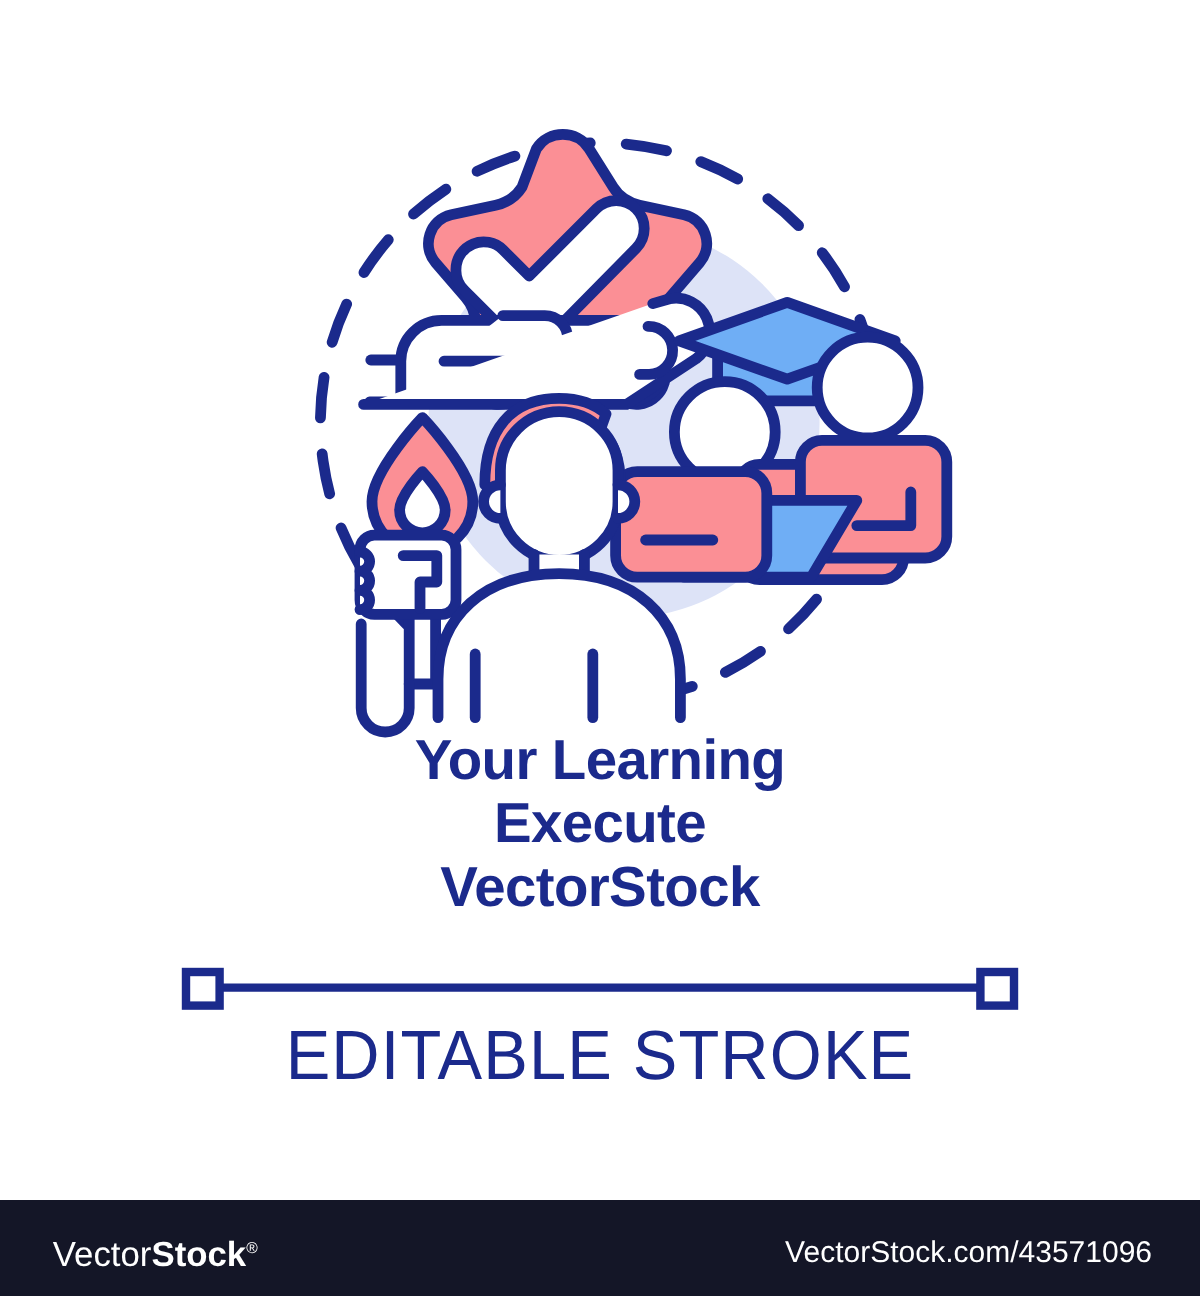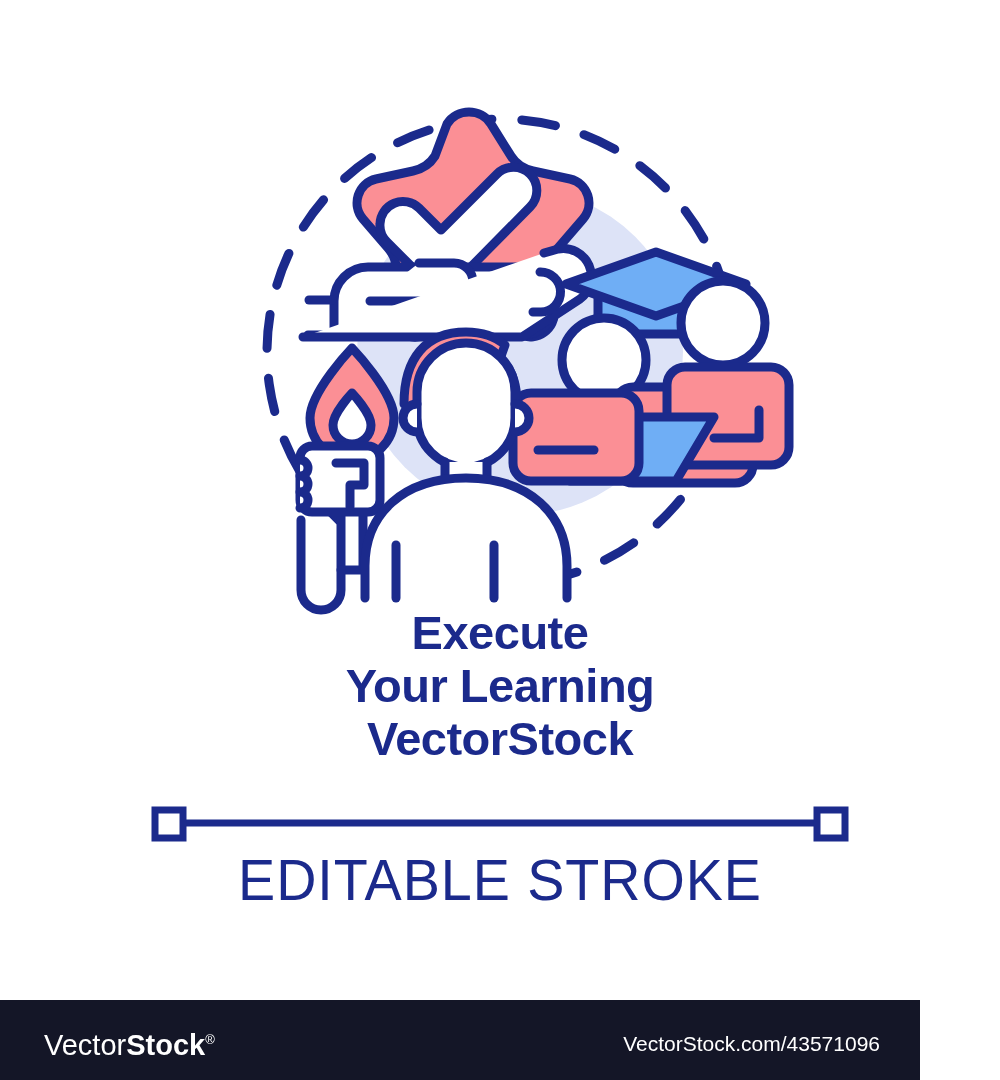--- a/index.html
+++ b/index.html
@@ -66,21 +66,21 @@
     font-size: 58px;
     line-height: 62px;
     letter-spacing: 1px;
     transform: scaleX(0.96);
   }
 
   #footer {
     position: absolute;
     left: 0;
     top: 1000px;
-    width: 920px;
+    width: 1000px;
     height: 80px;
     background: #141627;
   }
   #brand-logo {
     position: absolute;
     left: 44px;
     top: 24px;
     color: #ffffff;
     font-family: "Liberation Sans", sans-serif;
     font-size: 29px;
@@ -92,21 +92,21 @@
   #brand-logo .reg {
     font-size: 13px;
     vertical-align: super;
   }
   #footer-url {
     position: absolute;
     right: 40px;
     top: 32px;
     color: #ffffff;
     font-family: "Liberation Sans", sans-serif;
-    font-size: 21px;
+    font-size: 25px;
     line-height: 24px;
     white-space: nowrap;
     text-align: right;
   }
 </style>
 </head>
 <body>
 
 <div id="canvas">
 
@@ -198,22 +198,22 @@
                c0 -52 38 -88 101 -88
                c63 0 101 36 101 88
                v32" fill="#FFFFFF" stroke="#1B2A8C" stroke-width="9"></path>
       <path d="M396 545 v53" stroke="#1B2A8C" stroke-width="9"></path>
       <path d="M494 545 v53" stroke="#1B2A8C" stroke-width="9"></path>
 
     </g>
   </svg>
 
   <div id="concept-title">
+    <span class="tline">Your Learning</span>
     <span class="tline">Execute</span>
-    <span class="tline">Your Learning</span>
     <span class="tline">VectorStock</span>
   </div>
 
   <svg id="stroke-bar" viewBox="0 0 1000 40" xmlns="http://www.w3.org/2000/svg">
     <line x1="172" y1="18" x2="828" y2="18" stroke="#1B2A8C" stroke-width="7"></line>
     <rect x="155" y="5" width="28" height="28" fill="#FFFFFF" stroke="#1B2A8C" stroke-width="7"></rect>
     <rect x="817" y="5" width="28" height="28" fill="#FFFFFF" stroke="#1B2A8C" stroke-width="7"></rect>
   </svg>
 
   <div id="editable-stroke-label">EDITABLE STROKE</div>

